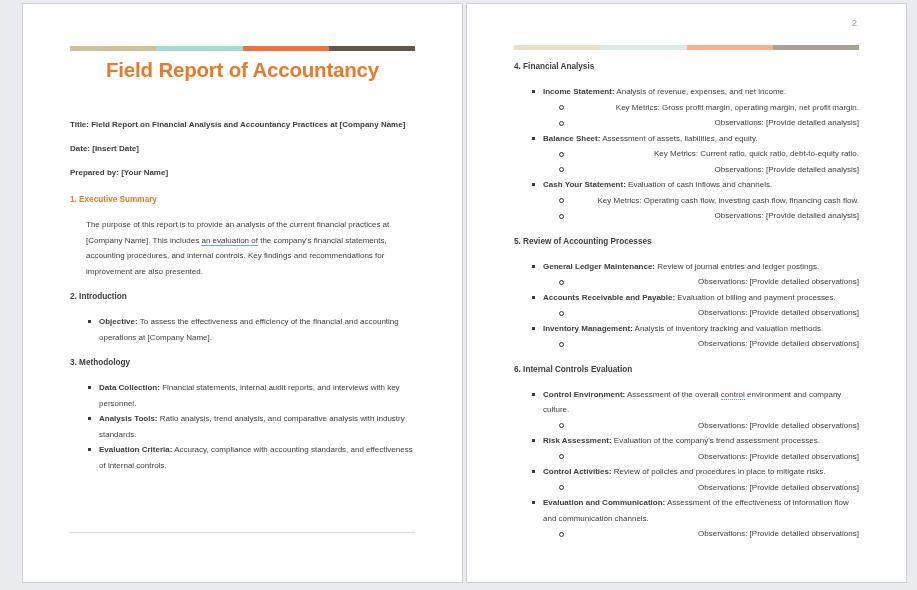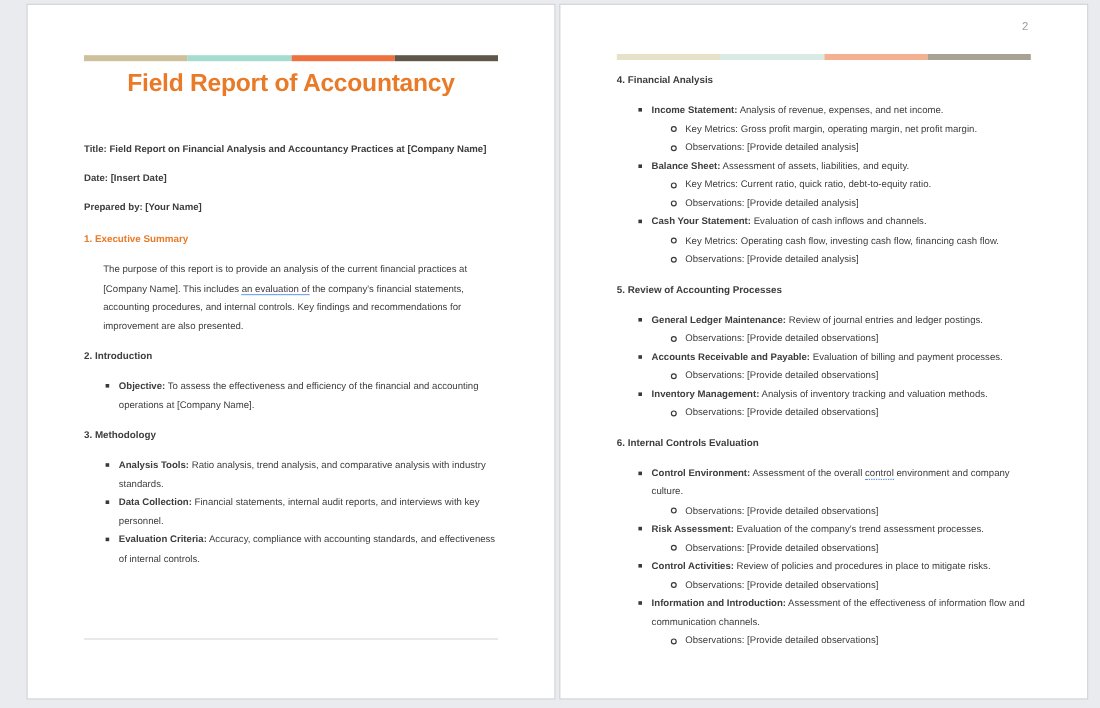--- a/index.html
+++ b/index.html
@@ -60,21 +60,21 @@
   ul.l1 > li::before {
     content: '';
     position: absolute;
     left: -11px;
     top: 6px;
     width: 3px;
     height: 3px;
     background: #3a3a3a;
   }
   ul.l2 { list-style: none; margin: 0; padding-left: 28px; }
-  ul.l2 > li { font-size: 8px; line-height: 15.5px; position: relative; }
+  ul.l2 > li { font-size: 8px; line-height: 15.5px; position: relative; text-align: right; }
   ul.l2 > li::before {
     content: '';
     position: absolute;
     left: -12px;
     top: 5.5px;
     width: 3.2px;
     height: 3.2px;
     background: transparent;
     border: 1px solid #3a3a3a;
     border-radius: 50%;
@@ -123,22 +123,22 @@
 
     <p class="body-para"><span>The purpose of this report is to provide an analysis of the current financial practices at [Company Name]. This includes </span><span class="sugg-solid">an evaluation of</span><span> the company's financial statements, accounting procedures, and internal controls. Key findings and recommendations for improvement are also presented.</span></p>
 
     <h3 class="sec">2. Introduction</h3>
     <ul class="l1">
       <li><b>Objective:</b><span> To assess the effectiveness and efficiency of the financial and accounting operations at [Company Name].</span></li>
     </ul>
 
     <h3 class="sec">3. Methodology</h3>
     <ul class="l1">
+      <li><b>Data Collection:</b><span> Financial statements, internal audit reports, and interviews with key personnel.</span></li>
       <li><b>Analysis Tools:</b><span> Ratio analysis, trend analysis, and comparative analysis with industry standards.</span></li>
-      <li><b>Data Collection:</b><span> Financial statements, internal audit reports, and interviews with key personnel.</span></li>
       <li><b>Evaluation Criteria:</b><span> Accuracy, compliance with accounting standards, and effectiveness of internal controls.</span></li>
     </ul>
   </div>
   <div class="footer-rule"></div>
 </div>
 
 <div class="page" id="page-2">
   <div class="page-num">2</div>
   <div class="content">
     <div class="stripe stripe-p2">
@@ -199,20 +199,20 @@
       <li><b>Risk Assessment:</b><span> Evaluation of the company's trend assessment processes.</span>
         <ul class="l2">
           <li>Observations: [Provide detailed observations]</li>
         </ul>
       </li>
       <li><b>Control Activities:</b><span> Review of policies and procedures in place to mitigate risks.</span>
         <ul class="l2">
           <li>Observations: [Provide detailed observations]</li>
         </ul>
       </li>
-      <li><b>Information and Introduction:</b><span> Assessment of the effectiveness of information flow and communication channels.</span>
+      <li><b>Evaluation and Communication:</b><span> Assessment of the effectiveness of information flow and communication channels.</span>
         <ul class="l2">
           <li>Observations: [Provide detailed observations]</li>
         </ul>
       </li>
     </ul>
   </div>
 </div>
 
 </body></html>

